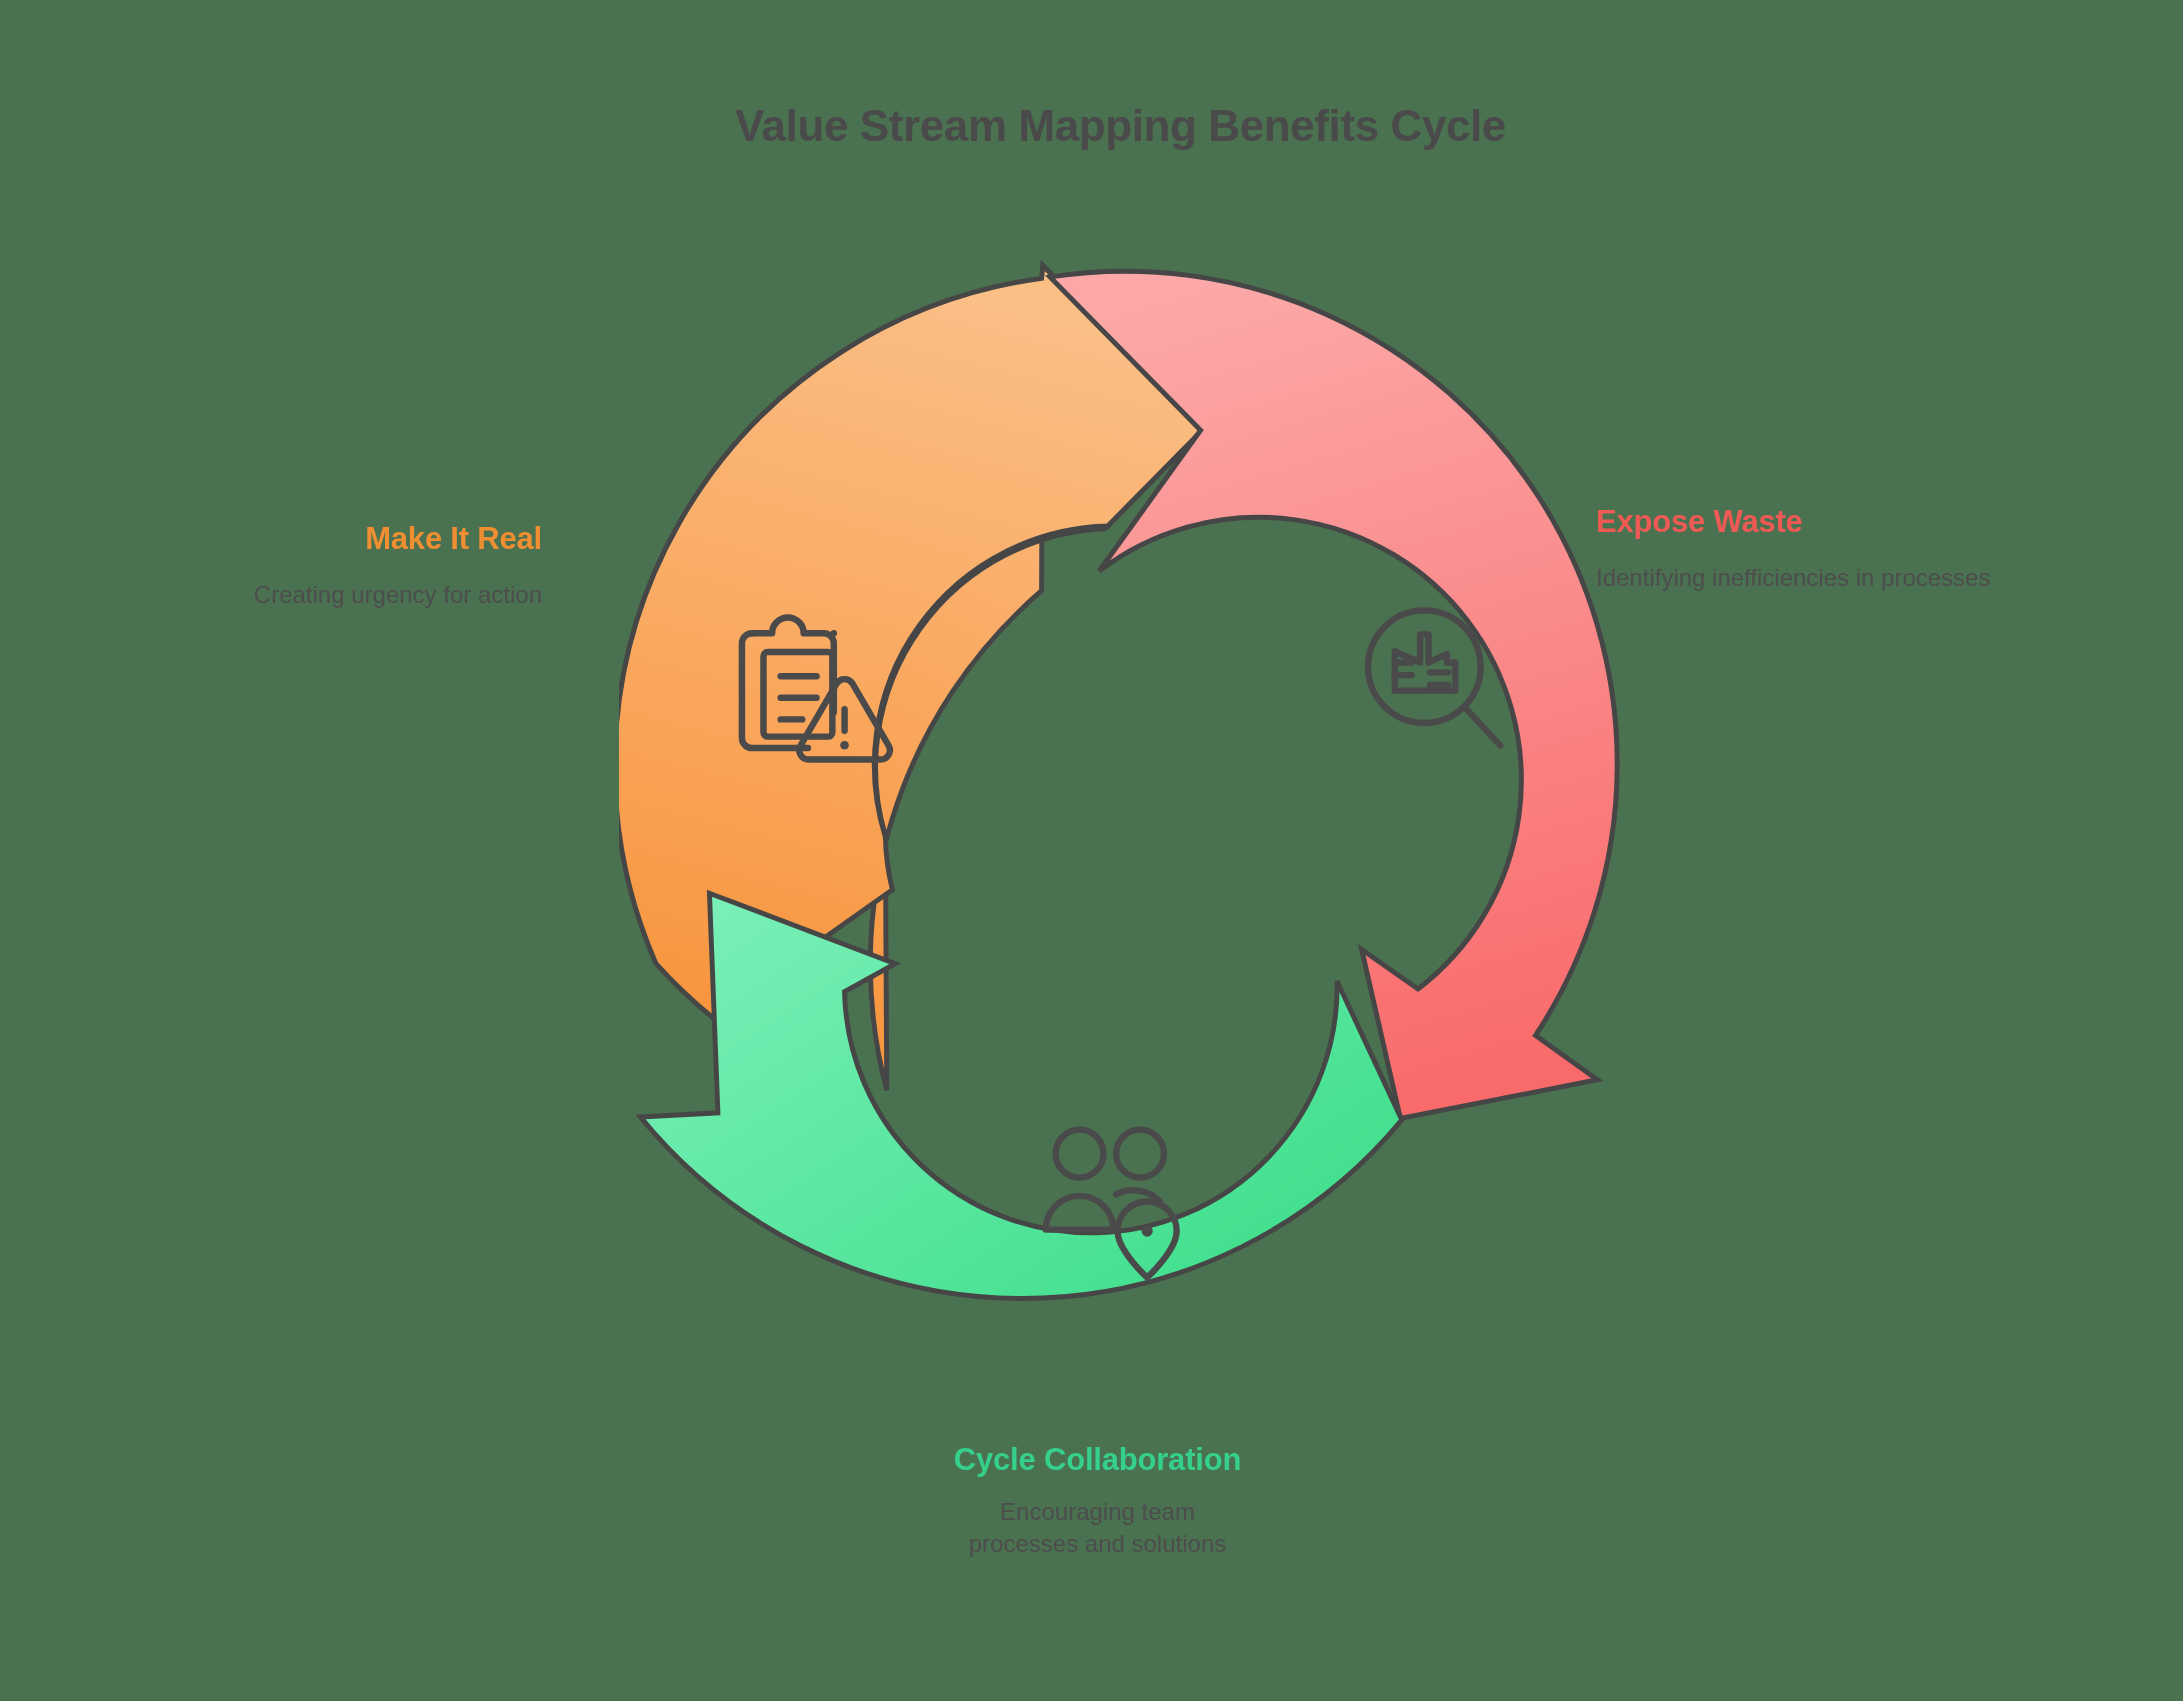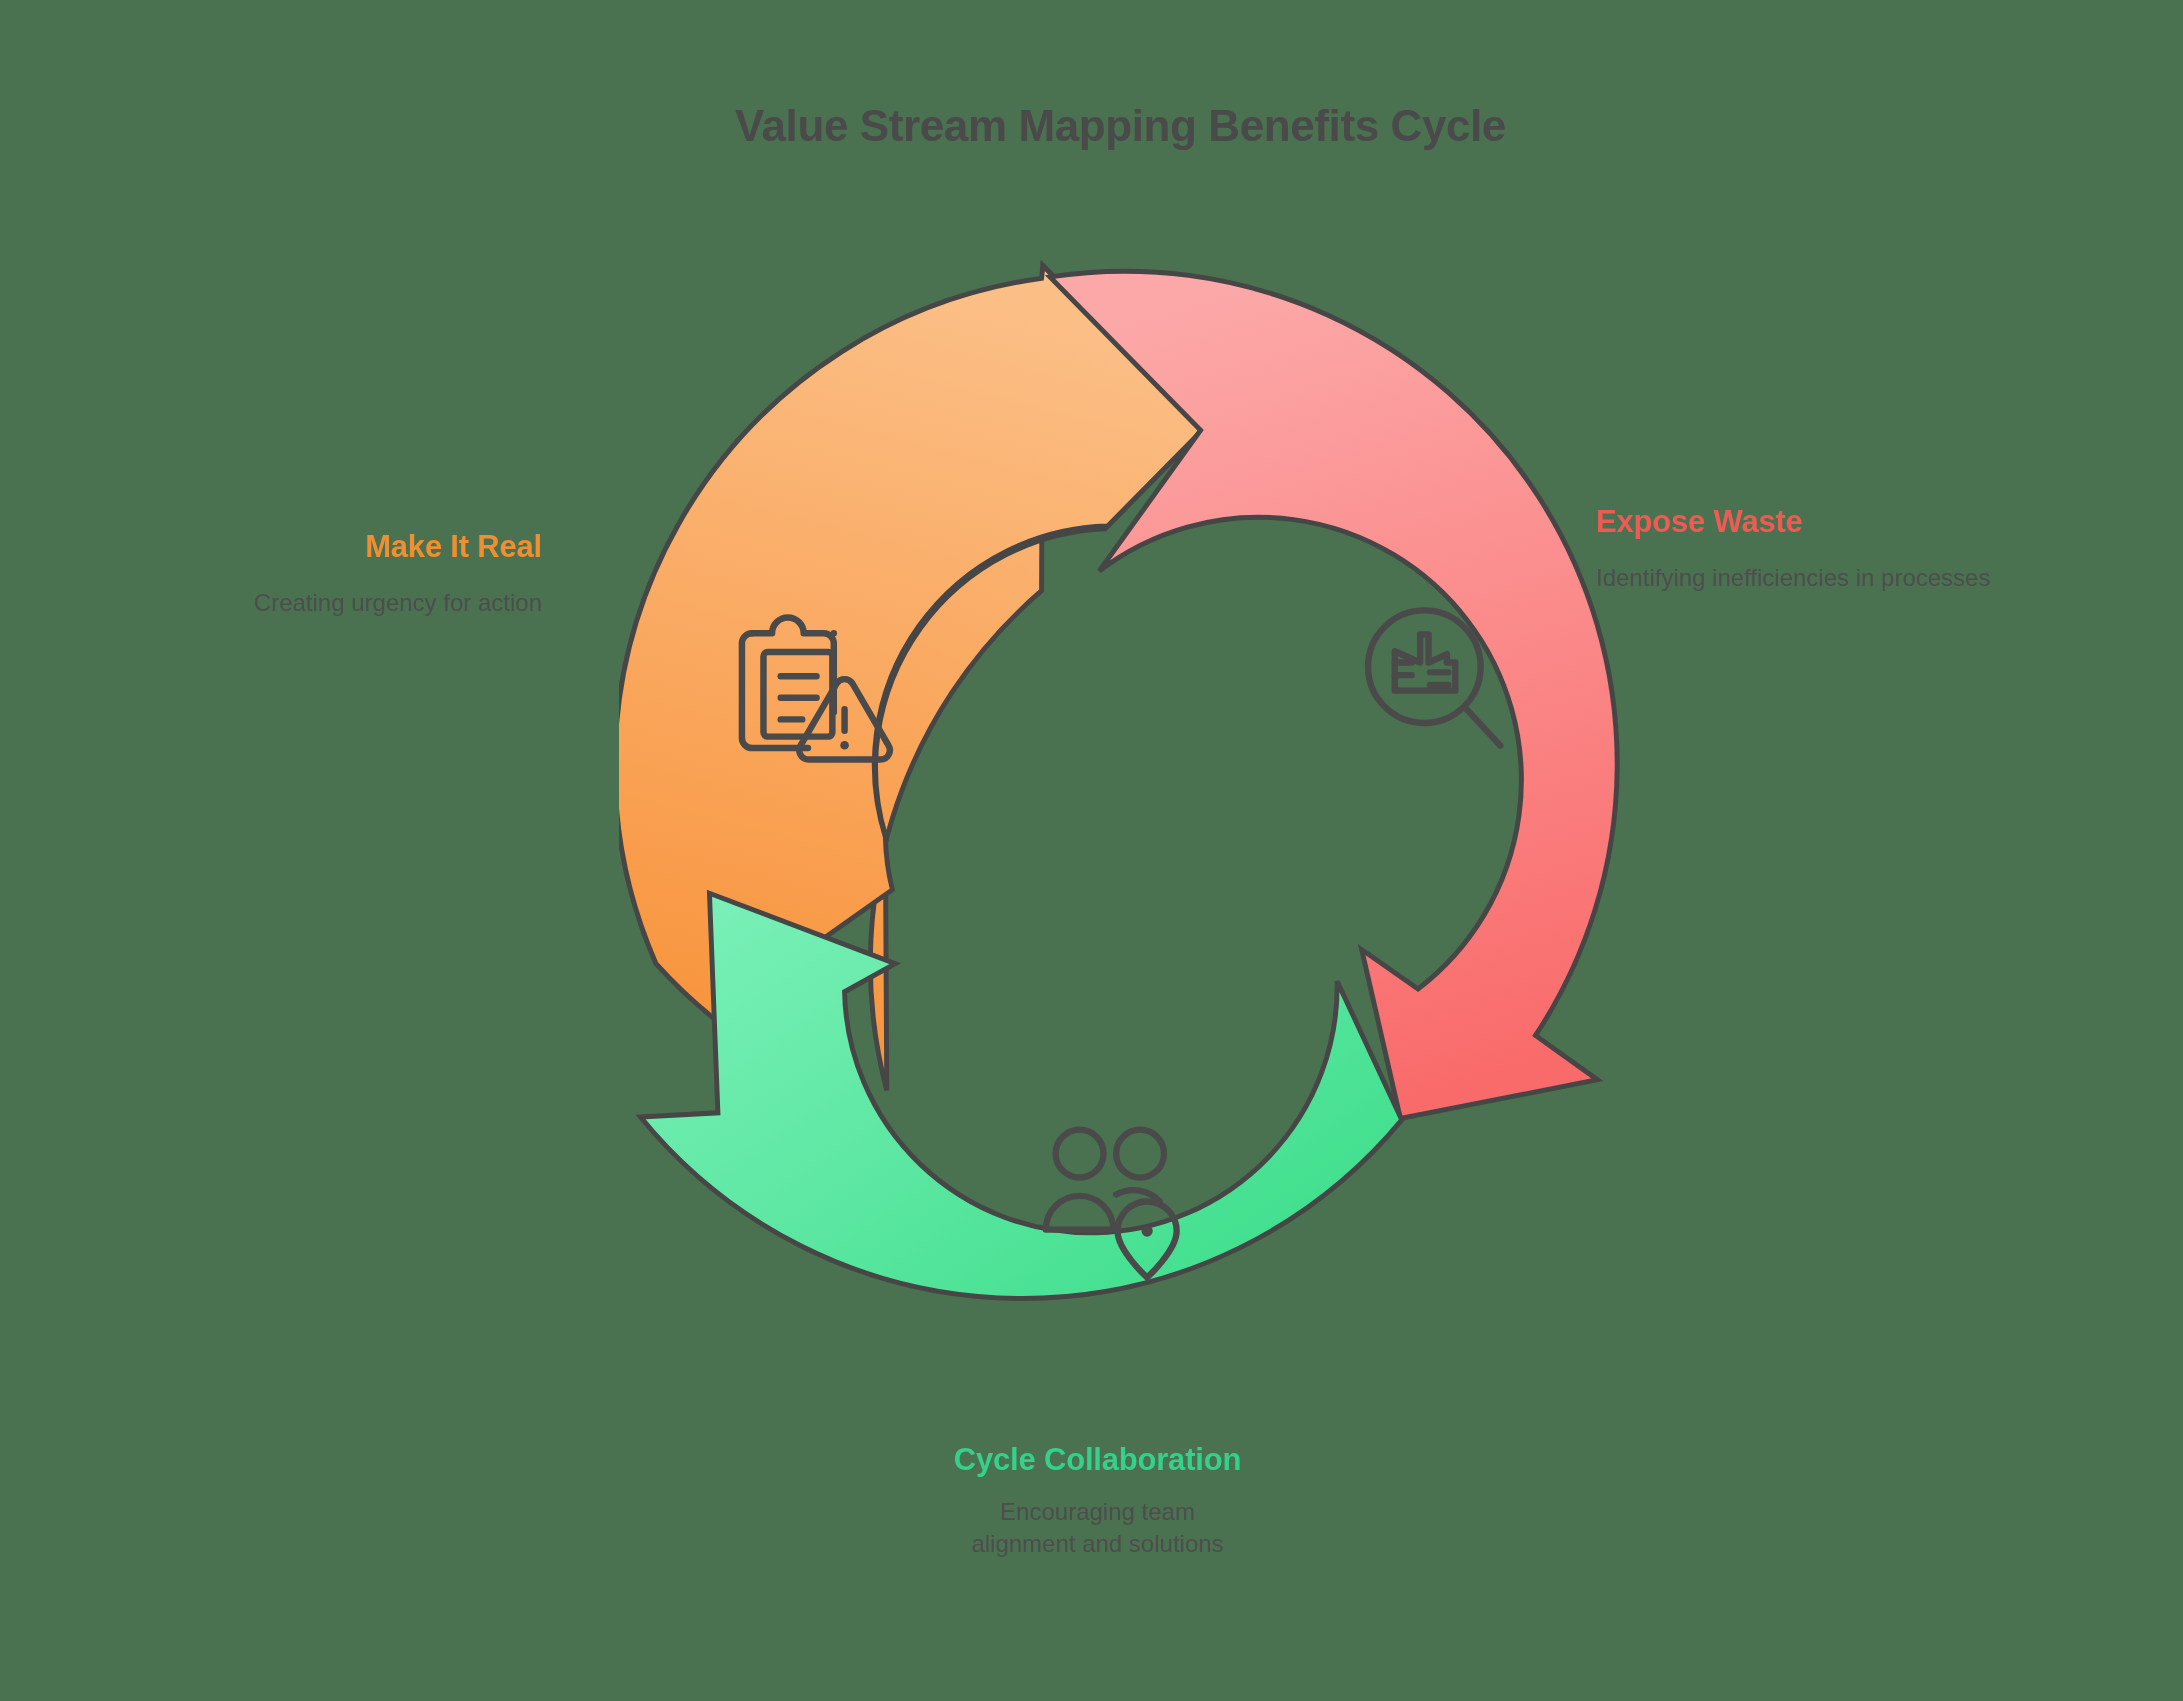--- a/index.html
+++ b/index.html
@@ -70,21 +70,20 @@
     left: 1596px;
     top: 505px;
     width: 436px;
     text-align: left;
   }
   #label-make-it-real {
     left: 106px;
     top: 522px;
     width: 436px;
     text-align: right;
-    margin-top: 8px;
   }
   #label-spark-collaboration {
     left: 802px;
     top: 1443px;
     width: 591px;
     text-align: center;
   }
   #label-spark-collaboration .label-heading {
     margin-bottom: 18.3px;
   }
@@ -204,17 +203,17 @@
   </div>
 
   <div class="label-block" id="label-make-it-real">
     <div class="label-heading" style="color:#ef8f31;">Make It Real</div>
     <div class="label-desc">Creating urgency for action</div>
   </div>
 
   <div class="label-block" id="label-spark-collaboration">
     <div class="label-heading" style="color:#35d08a;">Cycle Collaboration</div>
     <div class="label-desc">Encouraging team</div>
-    <div class="label-desc">alignment and solutions</div>
+    <div class="label-desc">processes and solutions</div>
   </div>
 
 </div>
 
 
 </body></html>

